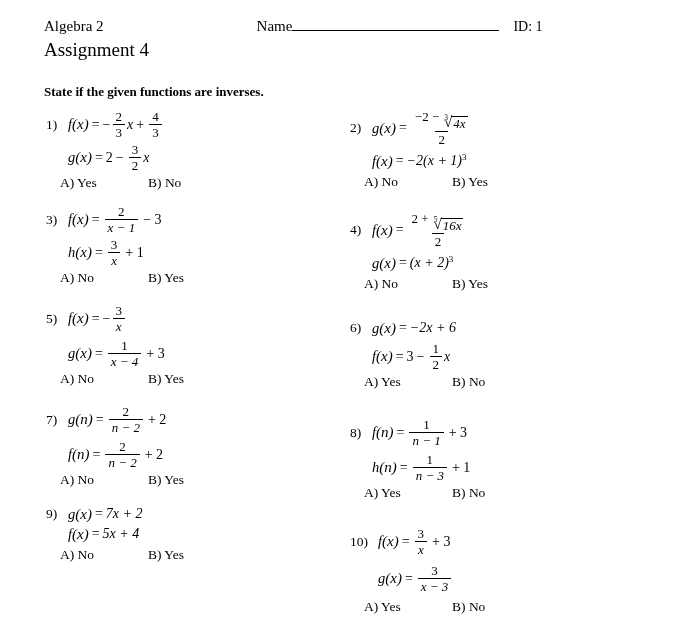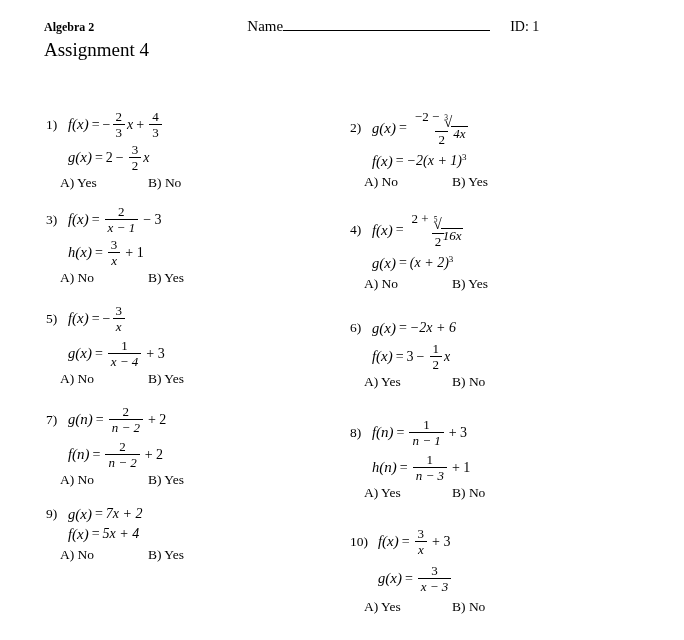--- a/index.html
+++ b/index.html
@@ -28,39 +28,38 @@
     left: 44px;
     top: 18px;
     width: 600px;
   }
   .hdr-row1 {
     display: flex;
     align-items: baseline;
     font-size: 15px;
   }
   .course-title {
-    font-size: 12px;
-    white-space: nowrap;
-    font-weight: bold;
+    font-size: 15px;
+    white-space: nowrap;
   }
   .name-block {
     margin-left: 153px;
     display: flex;
     align-items: baseline;
     white-space: nowrap;
   }
   .name-label { font-size: 15px; }
   .rule {
     display: inline-block;
     border-bottom: 1px solid #000;
     height: 11px;
   }
   .name-rule { width: 207px; }
   .id-block {
-    margin-left: 20px;
+    margin-left: 14px;
     font-size: 14px;
     white-space: nowrap;
   }
   .copyright {
     font-size: 7.5px;
     letter-spacing: 1.35px;
     margin-top: 1px;
     color: #2b2b2b;
     white-space: nowrap;
   }
@@ -173,21 +172,21 @@
     font-size: 15px;
     line-height: 1;
     position: relative;
     top: 0px;
   }
   .radical .rad-body {
     border-top: 1px solid #000;
     padding: 0 2px;
     margin-left: -1px;
     position: relative;
-    top: 11px;
+    top: 1px;
   }
 
   .sup {
     font-size: 9px;
     vertical-align: super;
     position: relative;
     top: -4px;
   }
 
   .answers {
@@ -211,20 +210,21 @@
         <span class="name-label">Name</span>
         <span class="rule name-rule"></span>
       </span>
       <span class="id-block">ID: 1</span>
     </div>
     <div class="hdr-row2">
       <span class="assignment-title">Assignment 4</span>
     </div>
   </div>
 
+  <div class="instruction">State if the given functions are inverses.</div>
 
   <div class="col col-left">
 
     <div class="problem" style="margin-bottom:14px;">
       <div class="pline">
         <span class="pnum">1)</span>
         <span class="expr">
           <span class="fn">f</span>
             <span class="paren var">(x)</span>
           <span class="op">=</span>

